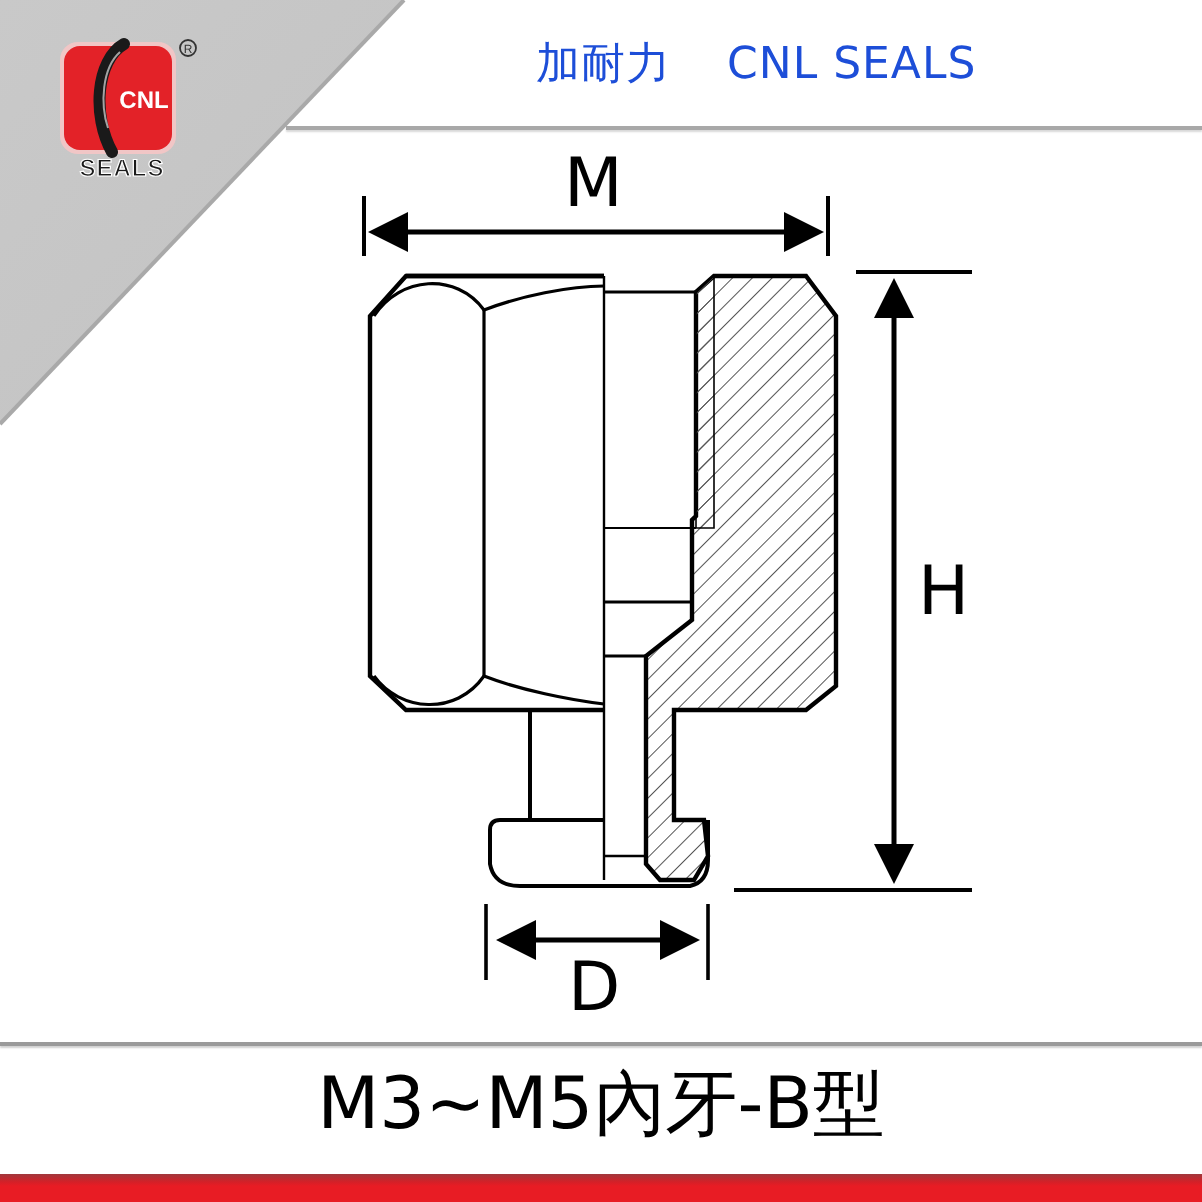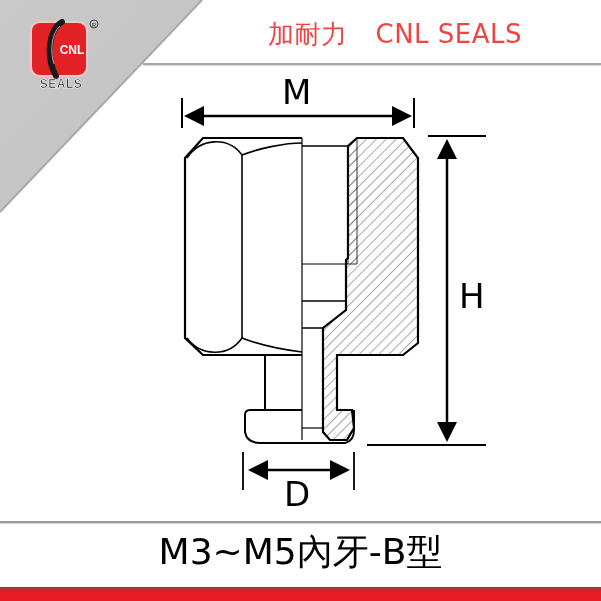--- a/index.html
+++ b/index.html
@@ -1,21 +1,21 @@
 <!DOCTYPE html>
 <html><head>
   <meta charset="utf-8">
   <style>
     html, body { margin: 0; padding: 0; background: #ffffff; }
     body { width: 601px; height: 601px; position: relative; overflow: hidden;
            font-family: "DejaVu Sans", "Liberation Sans", sans-serif; }
     .bg-tri { position: absolute; left: 0; top: 0; width: 601px; height: 601px; }
     .header-line { position: absolute; left: 143px; top: 63px; width: 458px; height: 2px;
                    background: #a8a8a8; box-shadow: 0 1px 1px #d8d8d8; }
-    .header-title { position: absolute; left: 268px; top: 17px; font-size: 26px; color: #ef4444;
+    .header-title { position: absolute; left: 268px; top: 17px; font-size: 22px; color: #1d4ed8;
                     letter-spacing: 0.5px; white-space: nowrap; }
     .header-title .gap { display: inline-block; width: 28px; }
     .logo { position: absolute; left: 28px; top: 18px; width: 72px; height: 74px; }
     .drawing { position: absolute; left: 0; top: 0; width: 601px; height: 601px; }
     .dim-label { position: absolute; font-size: 34px; color: #000; font-weight: normal; }
     .footer-line { position: absolute; left: 0; top: 521px; width: 601px; height: 2px;
                    background: #9a9a9a; box-shadow: 0 1px 1px #d0d0d0; }
     .footer-title { position: absolute; left: 0; width: 601px; top: 528px; text-align: center;
                     font-size: 36px; color: #000; }
     .red-bar { position: absolute; left: 0; top: 587px; width: 601px; height: 14px;

